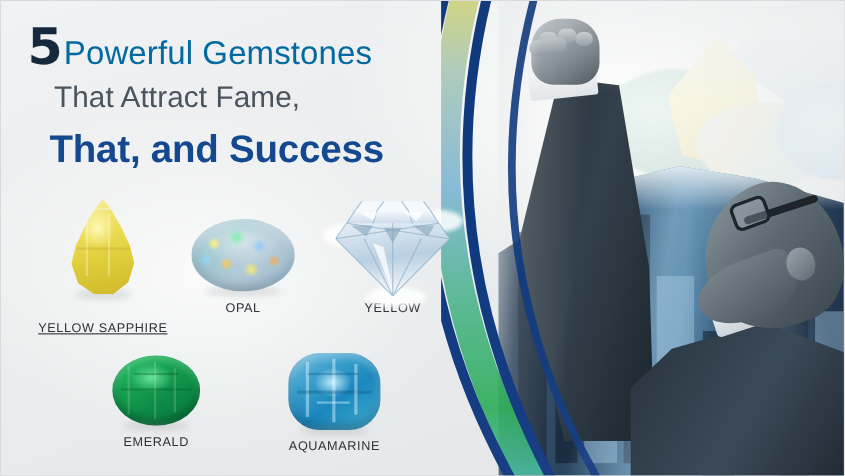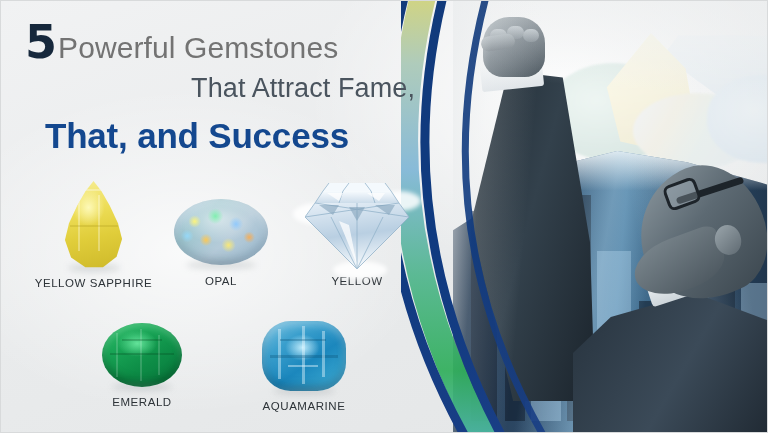--- a/index.html
+++ b/index.html
@@ -151,26 +151,26 @@
   }
 
   
   .headline { position:absolute; left:24px; top:18px; width:390px; }
   .line1 { display:flex; align-items:baseline; white-space:nowrap; }
   .num {
     font-size:46px; font-weight:bold; color:#16283c;
     letter-spacing:-1px; line-height:1; font-family:"DejaVu Sans", sans-serif;
   }
   .l1-rest {
-    font-size:30px; color:#737373; letter-spacing:.1px;
+    font-size:30px; color:#0369a1; letter-spacing:.1px;
     line-height:1; margin-left:2px; font-weight:400;
   }
   .line2 {
     font-size:27px; color:#4a545e; letter-spacing:.1px;
-    margin-top:8px; margin-left:24px; font-weight:400; white-space:nowrap;text-align:right;
+    margin-top:8px; margin-left:24px; font-weight:400; white-space:nowrap;
   }
   .line3 {
     font-size:35px; font-weight:bold; color:#14488f;
     margin-top:12px; margin-left:20px; letter-spacing:-.2px; white-space:nowrap;
   }
 
   
   .gem-item { position:absolute; text-align:center; }
   .gem-label {
     font-size:11.5px; color:#2d3338; letter-spacing:.55px;
@@ -333,21 +333,21 @@
   <div class="gem-item" style="left:30px; top:180px; width:125px;">
     <div class="gem-art" style="width:68px; height:88px;">
       <div class="gem-shadow" style="bottom:-3px; width:52px; height:8px;"></div>
       <div class="g-sapphire">
         <div class="fac" style="left:18px; top:18px; width:2px;  height:52px;"></div>
         <div class="fac" style="left:38px; top:14px; width:2px;  height:56px;"></div>
         <div class="fac-d" style="left:10px; top:44px; width:48px; height:2px;"></div>
         <div class="fac" style="left:24px; top:8px;  width:18px; height:2px;"></div>
       </div>
     </div>
-    <div class="gem-label" style="margin-top:8px;">YELLOW SAPPHIRE</div>
+    <div class="gem-label" style="margin-top:24px;text-decoration:underline;">YELLOW SAPPHIRE</div>
   </div>
 
   <div class="gem-item" style="left:168px; top:198px; width:104px;">
     <div class="gem-art" style="width:94px; height:66px;">
       <div class="gem-shadow" style="bottom:-4px; width:70px; height:8px;"></div>
       <div class="g-opal"></div>
     </div>
     <div class="gem-label" style="margin-top:10px;">OPAL</div>
   </div>
 

